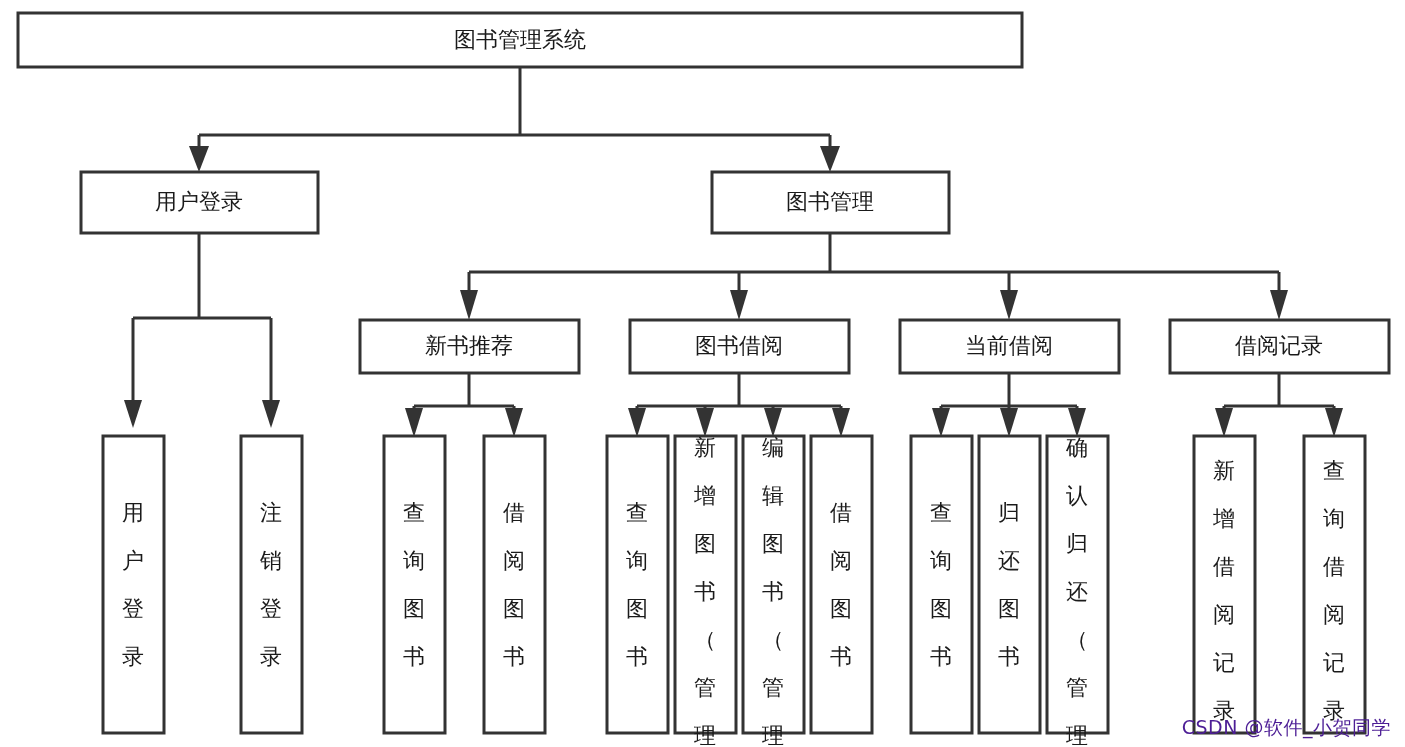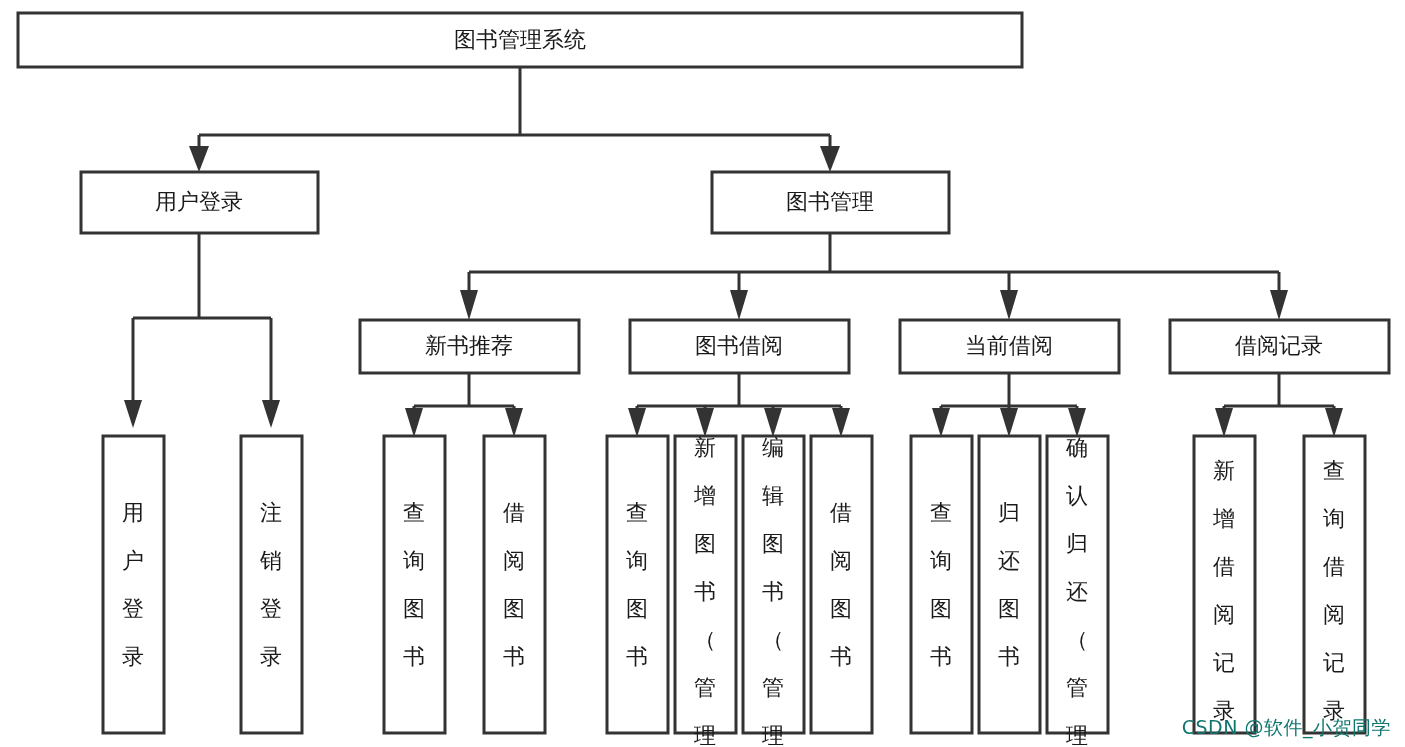--- a/index.html
+++ b/index.html
@@ -51,21 +51,21 @@
     font-size: 22px;
     fill: #1a1a1a;
     text-anchor: middle;
   }
   .watermark {
     position: absolute;
     right: 14px;
     bottom: 6px;
     font-family: "DejaVu Sans", "Liberation Sans", sans-serif;
     font-size: 19px;
-    color: #0f766e;
+    color: #4c1d95;
     white-space: nowrap;
     pointer-events: none;
     letter-spacing: 0.5px;
   }
 </style>
 </head>
 <body>
 
 <div id="diagram-root">
 

